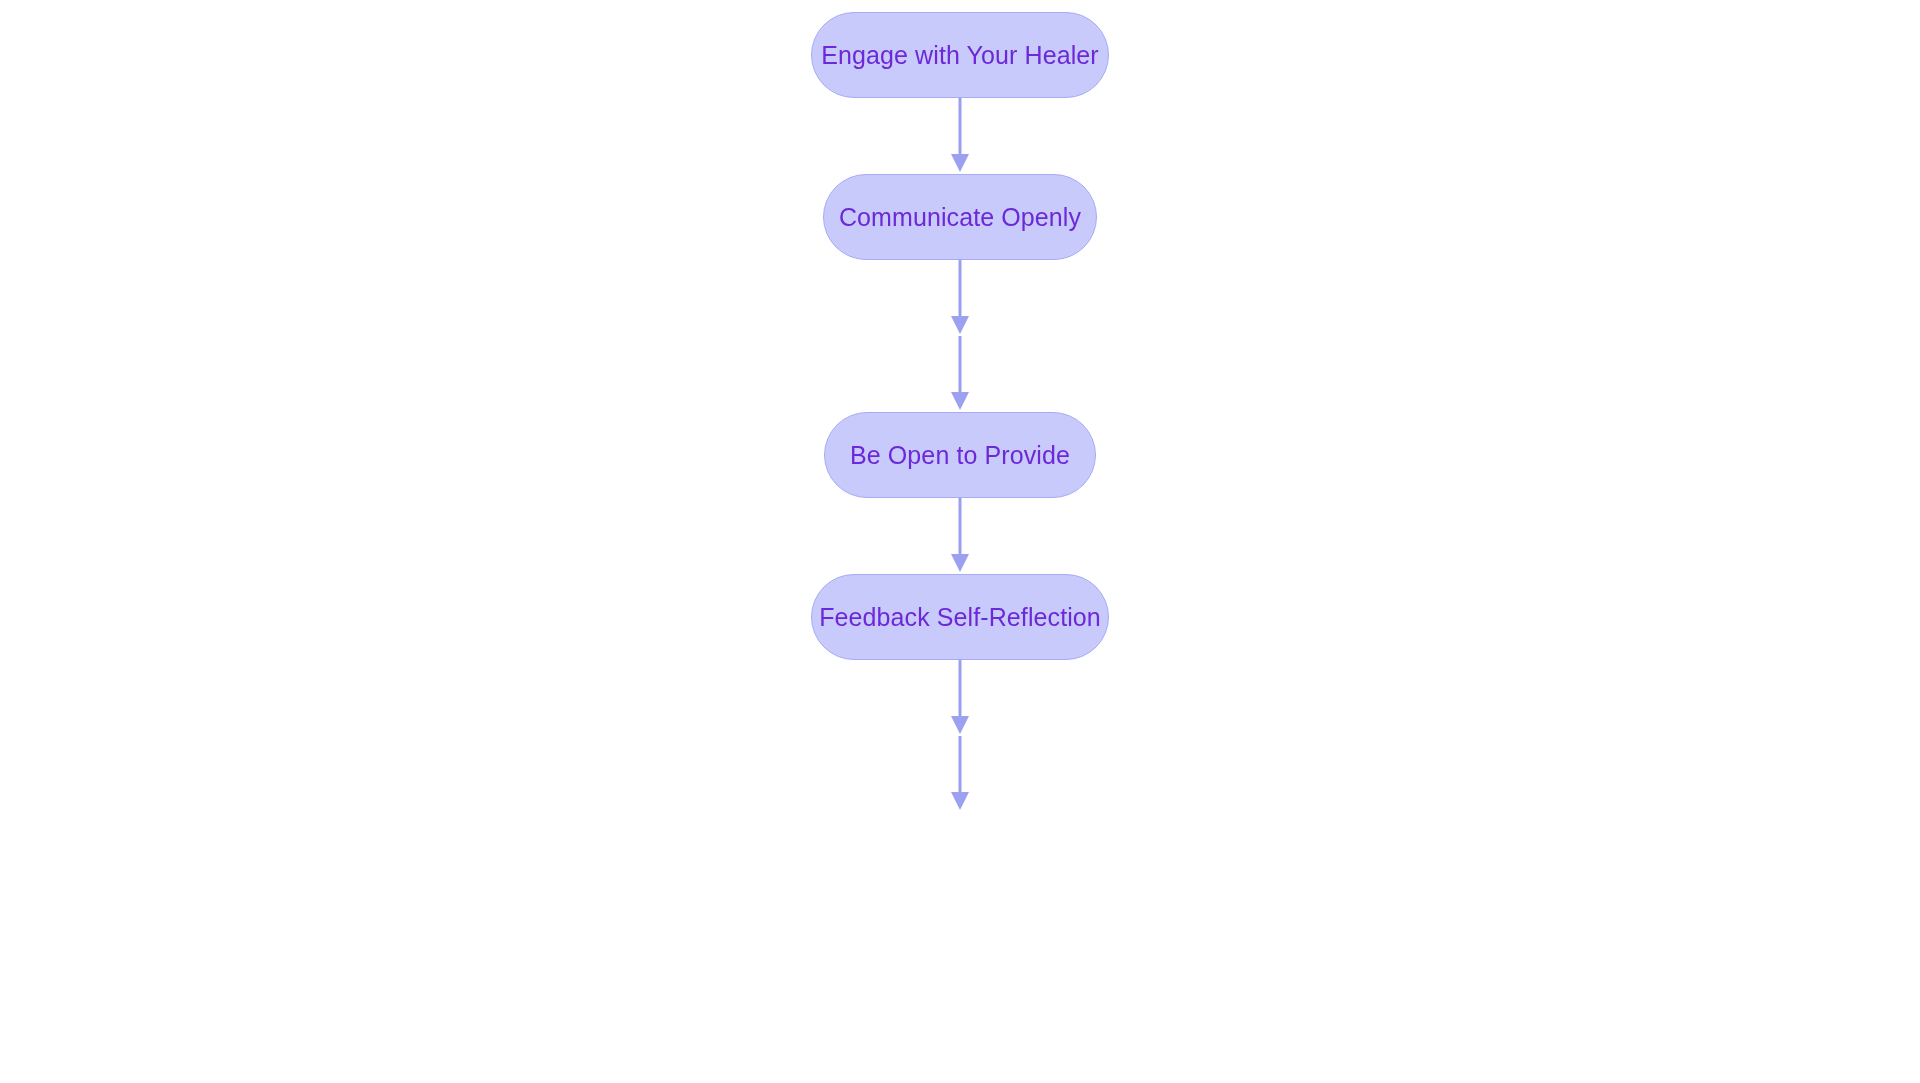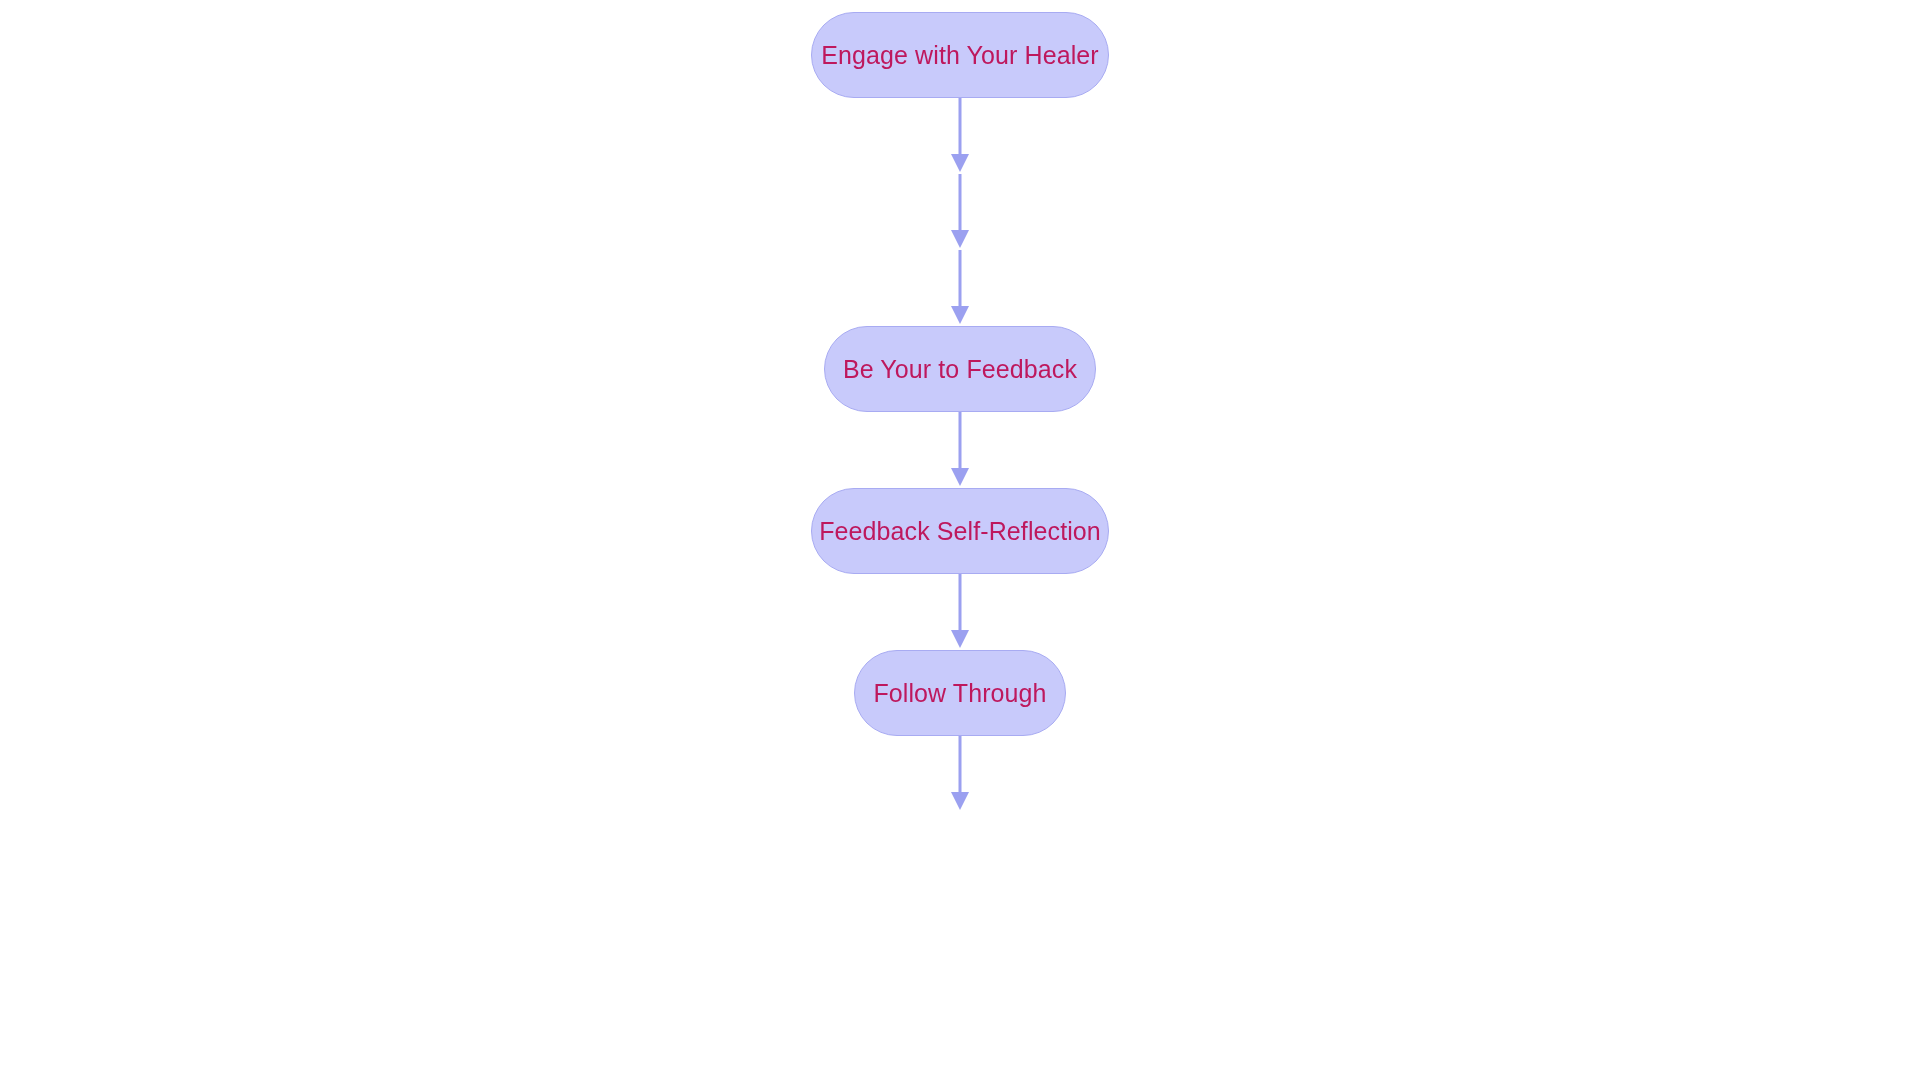--- a/index.html
+++ b/index.html
@@ -51,21 +51,21 @@
     align-items: center;
     justify-content: center;
     padding: 0 30px;
     white-space: nowrap;
   }
 
   .node-label {
     font-family: "Liberation Sans", sans-serif;
     font-size: 25px;
     line-height: 1;
-    color: #be185d;
+    color: #6d28d9;
     letter-spacing: 0.1px;
   }
 
   .connector {
     flex: 0 0 auto;
     height: 76px;
     width: 24px;
     position: relative;
   }
 
@@ -101,59 +101,59 @@
       <div class="node" style="width:298px;">
         <span class="node-label">Engage with Your Healer</span>
       </div>
     </div>
 
     <div class="connector">
       <div class="connector-line"></div>
       <div class="connector-arrow"></div>
     </div>
 
+    <div class="node-row">
+      <div class="node" style="width:274px;">
+        <span class="node-label">Communicate Openly</span>
+      </div>
+    </div>
 
     <div class="connector">
       <div class="connector-line"></div>
       <div class="connector-arrow"></div>
     </div>
 
 
     <div class="connector">
       <div class="connector-line"></div>
       <div class="connector-arrow"></div>
     </div>
 
     <div class="node-row">
       <div class="node" style="width:272px;">
-        <span class="node-label">Be Your to Feedback</span>
+        <span class="node-label">Be Open to Provide</span>
       </div>
     </div>
 
     <div class="connector">
       <div class="connector-line"></div>
       <div class="connector-arrow"></div>
     </div>
 
     <div class="node-row">
       <div class="node" style="width:298px;">
         <span class="node-label">Feedback Self-Reflection</span>
       </div>
     </div>
 
     <div class="connector">
       <div class="connector-line"></div>
       <div class="connector-arrow"></div>
     </div>
 
-    <div class="node-row">
-      <div class="node" style="width:212px;">
-        <span class="node-label">Follow Through</span>
-      </div>
-    </div>
 
     <div class="connector">
       <div class="connector-line"></div>
       <div class="connector-arrow"></div>
     </div>
 
 
   </div>
 </div>
 

